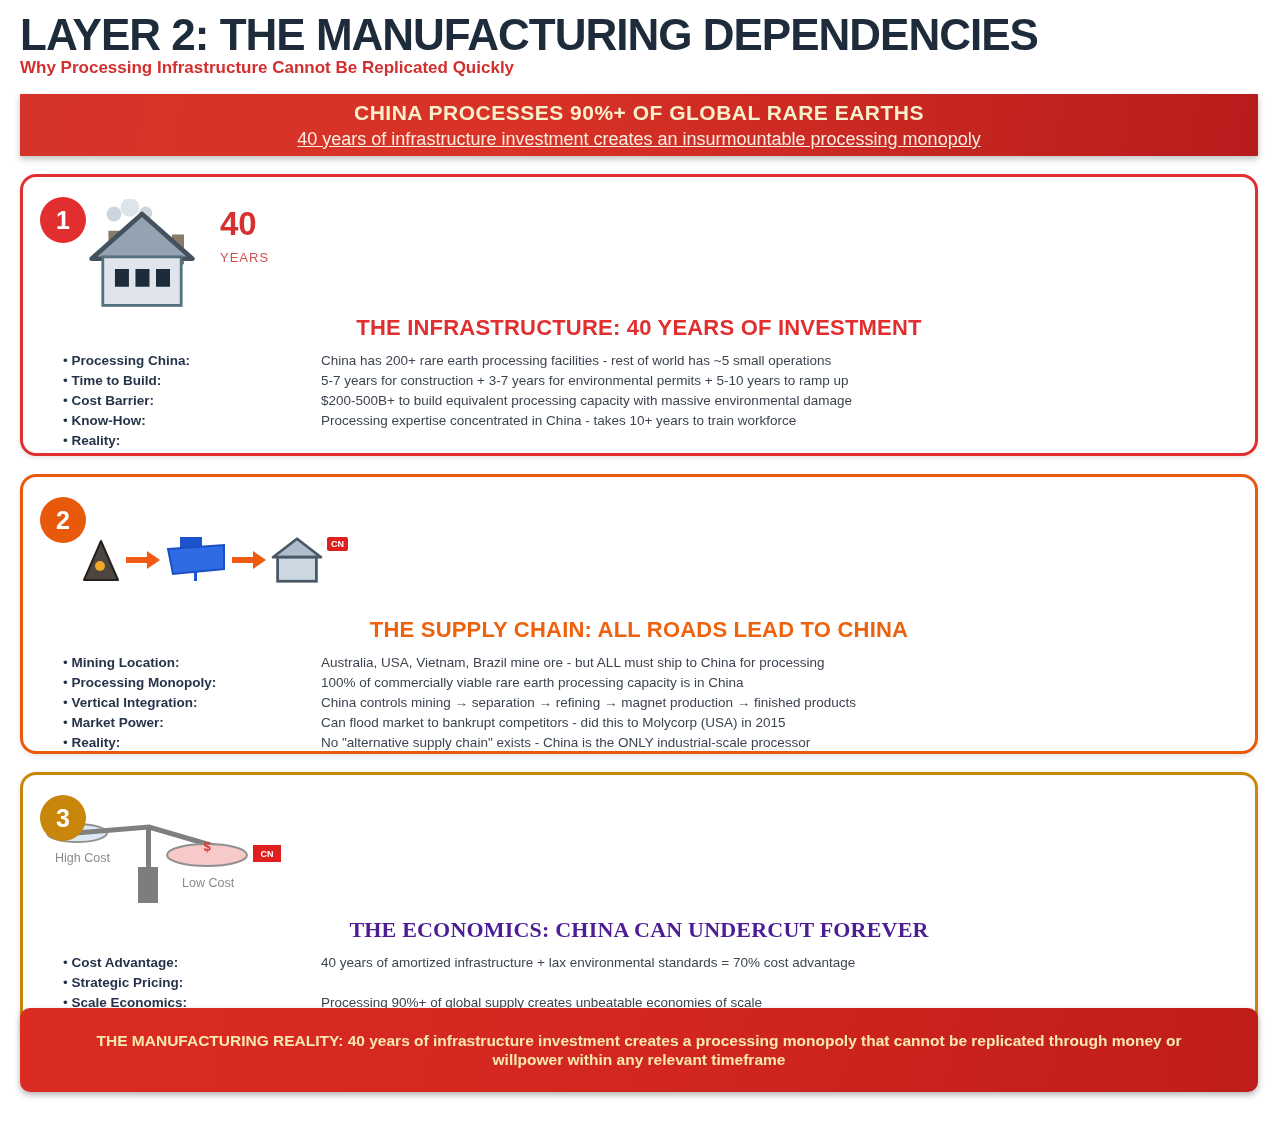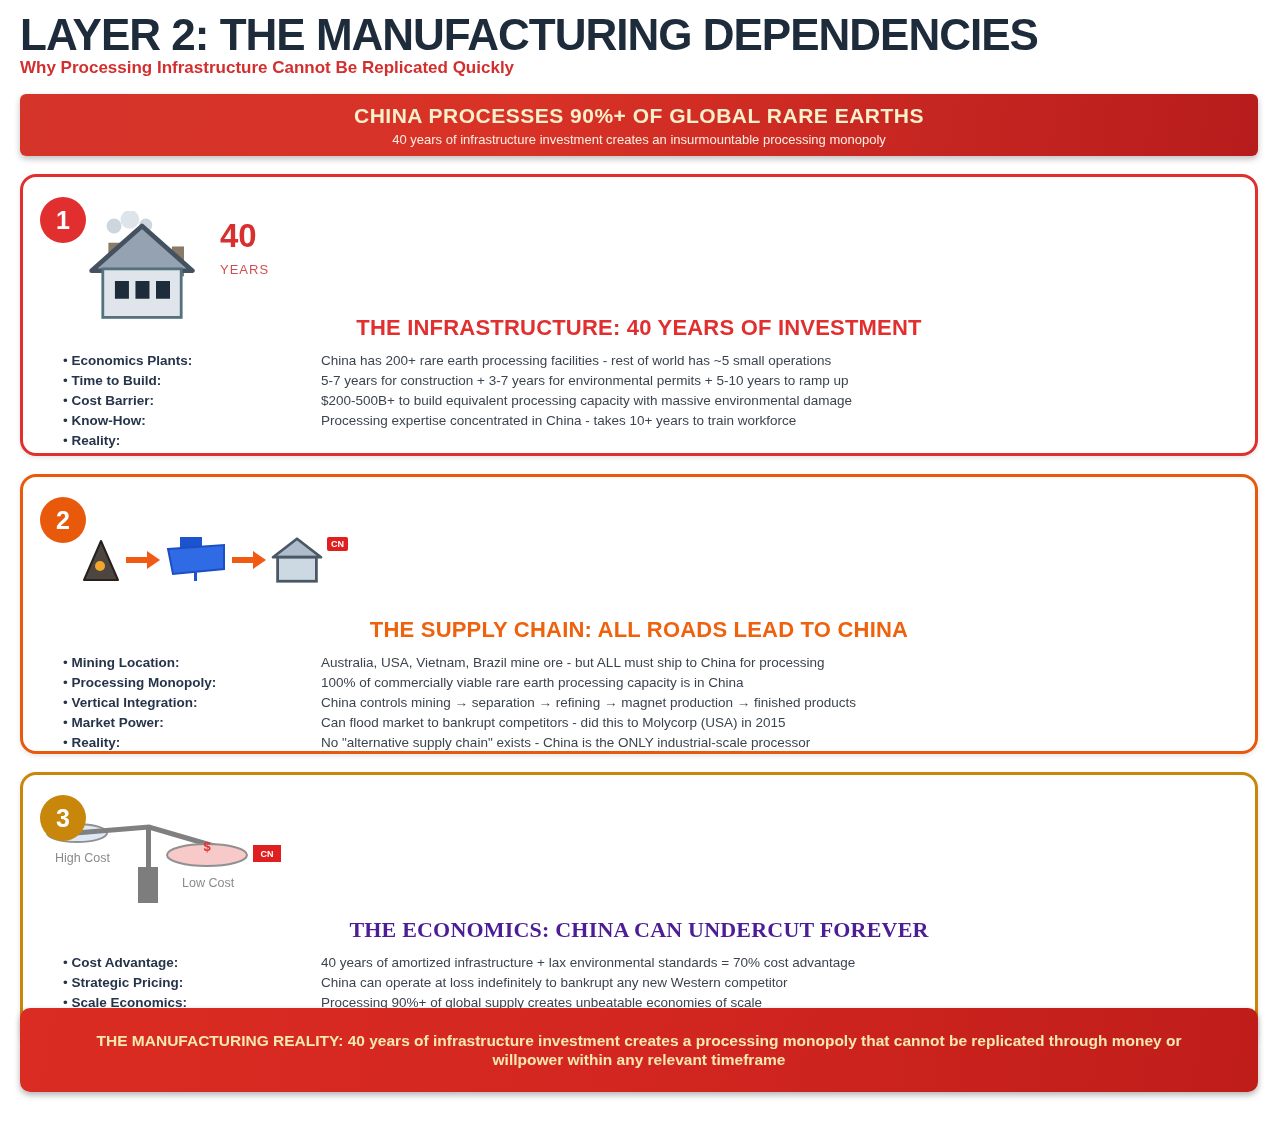--- a/index.html
+++ b/index.html
@@ -18,31 +18,31 @@
   }
   .sub-title {
     font-size:17px; font-weight:700; color:#d32f2f; 
   }
   .byline {
     font-size:13px; font-style:italic; color:#7b7b7b; margin-top:8px;
   }
 
   
   .top-banner {
-    margin-top:16px; height:62px; border-radius:6px;
+    margin-top:16px; height:62px; border-radius:1px;
     background:linear-gradient(100deg,#d5342a 0%,#d93227 40%,#b71c1c 100%);
     box-shadow:0 3px 6px rgba(0,0,0,.25);
     display:flex; flex-direction:column; align-items:center; justify-content:center;
     text-align:center;
   }
   .top-banner .bt {
     font-size:21px; font-weight:800; color:#f8efcb; letter-spacing:.5px;
   }
   .top-banner .bs {
-    font-size:13px; color:#fbeee2; margin-top:4px;
+    font-size:18px; color:#fbeee2; margin-top:4px;text-decoration:underline;
   }
 
   
   .card {
     position:relative; border-radius:16px; background:#fff;
     border:3px solid; margin-top:18px;
     box-shadow:0 2px 5px rgba(0,0,0,.10);
     padding:20px 18px 16px 18px;
   }
   .card.red    { border-color:#e12f2f; }
@@ -77,21 +77,21 @@
   .rows { }
   .row {
     display:grid; grid-template-columns:258px 1fr;
     padding-left:22px; line-height:20px; font-size:13.5px;
   }
   .row .lbl { font-weight:700; color:#26344a; }
   .row .lbl::before { content:"• "; font-weight:400; color:#26344a; }
   .row .val { color:#3c4450; }
 
   
-  .factory-wrap { position:absolute; left:45px; top:14px; display:flex; }
+  .factory-wrap { position:absolute; left:45px; top:2px; display:flex; }
   .stat { margin-left:22px; margin-top:8px; }
   .stat .v { font-size:33px; font-weight:800; color:#d63031; line-height:1; }
   .stat .u { font-size:13px; color:#d05050; letter-spacing:1px; margin-top:10px; }
 
   
   .chain-wrap { position:absolute; left:40px; top:38px; display:flex; align-items:center; }
   .chain-wrap > * { flex:none; }
   .cn-badge {
     display:inline-block; background:#e02020; color:#fff;
     font-size:9px; font-weight:700; padding:2px 4px; border-radius:2px;
@@ -146,21 +146,21 @@
         </svg>
         <div class="stat">
           <div class="v">40</div>
           <div class="u">YEARS</div>
         </div>
       </div>
     </div>
     <div class="card-heading">THE INFRASTRUCTURE: 40 YEARS OF INVESTMENT</div>
     <div class="rows">
       <div class="row">
-          <span class="lbl">Economics Plants:</span>
+          <span class="lbl">Processing China:</span>
           <span class="val">China has 200+ rare earth processing facilities - rest of world has ~5 small operations</span>
         </div>
       <div class="row">
           <span class="lbl">Time to Build:</span>
           <span class="val">5-7 years for construction + 3-7 years for environmental permits + 5-10 years to ramp up</span>
         </div>
       <div class="row">
           <span class="lbl">Cost Barrier:</span>
           <span class="val">$200-500B+ to build equivalent processing capacity with massive environmental damage</span>
         </div>
@@ -246,21 +246,20 @@
       </div>
     </div>
     <div class="card-heading">THE ECONOMICS: CHINA CAN UNDERCUT FOREVER</div>
     <div class="rows">
       <div class="row">
           <span class="lbl">Cost Advantage:</span>
           <span class="val">40 years of amortized infrastructure + lax environmental standards = 70% cost advantage</span>
         </div>
       <div class="row">
           <span class="lbl">Strategic Pricing:</span>
-          <span class="val">China can operate at loss indefinitely to bankrupt any new Western competitor</span>
         </div>
       <div class="row">
           <span class="lbl">Scale Economics:</span>
           <span class="val">Processing 90%+ of global supply creates unbeatable economies of scale</span>
         </div>
       <div class="row">
           <span class="lbl">Investment Risk:</span>
           <span class="val">No private investor will fund $500B+ facility that China can bankrupt overnight</span>
         </div>
     </div>

